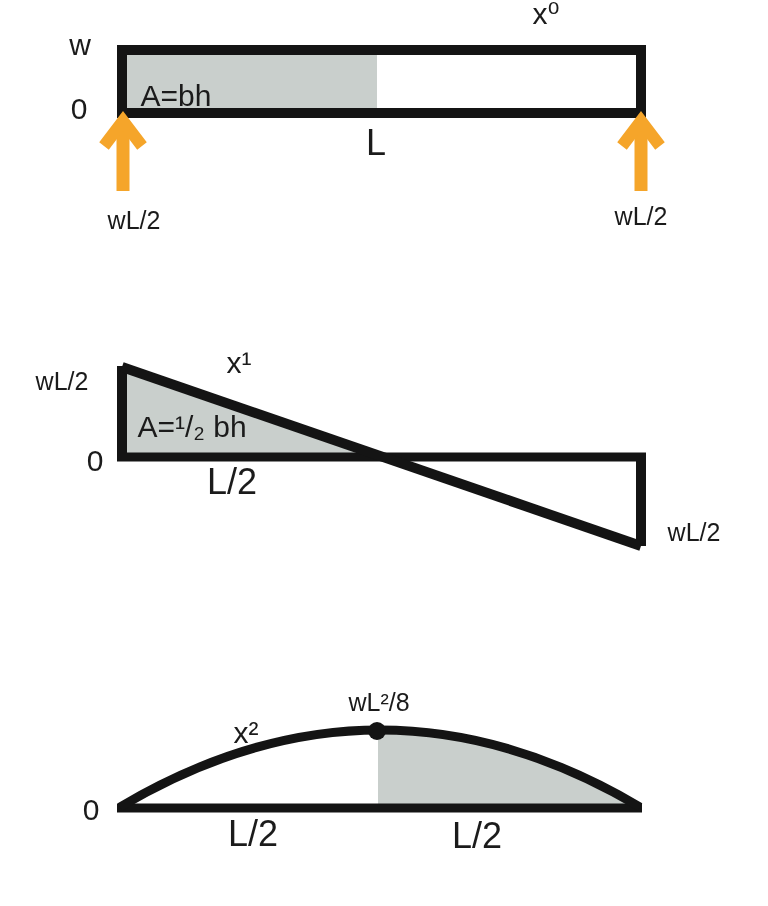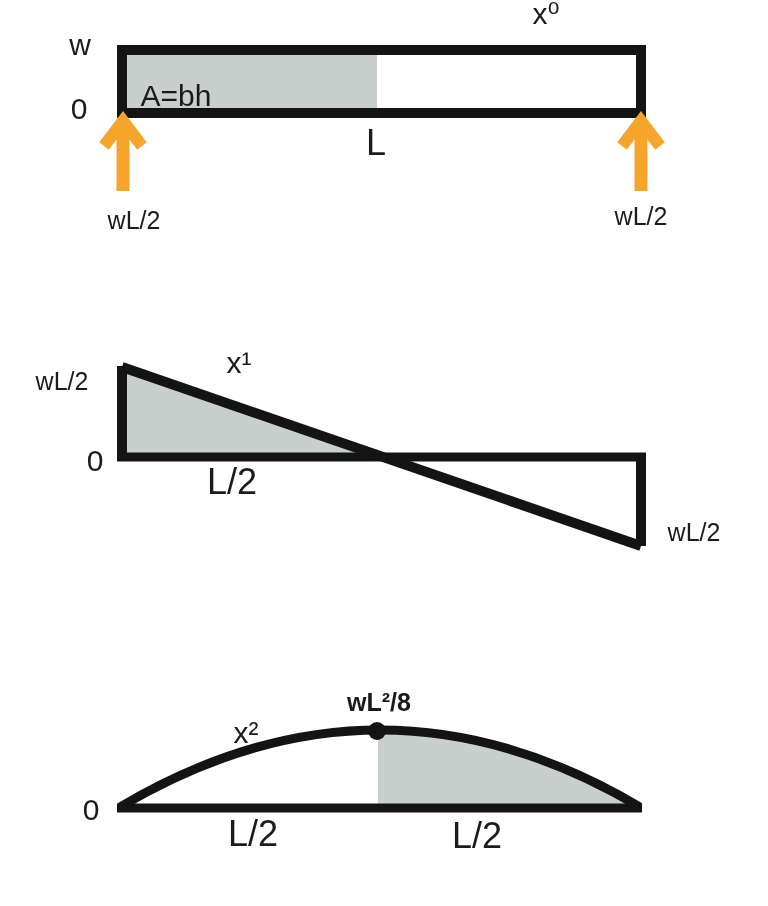--- a/index.html
+++ b/index.html
@@ -59,23 +59,24 @@
   <div class="label fs30" style="left:80px; top:45px;">w</div>
   <div class="label fs30" style="left:79px; top:109px;">0</div>
   <div class="label fs30" style="left:176px; top:96px;">A=bh</div>
   <div class="label fs30" style="left:546px; top:14px;">x⁰</div>
   <div class="label fs36" style="left:376px; top:143px;">L</div>
   <div class="label fs33" style="left:134px; top:220px;">wL/2</div>
   <div class="label fs33" style="left:641px; top:216px;">wL/2</div>
 
   <div class="label fs33" style="left:62px; top:381px;">wL/2</div>
   <div class="label fs30" style="left:223px; top:363px;margin-left:16px;">x¹</div>
+  <div class="label fs30" style="left:192px; top:427px;">A=¹/₂ bh</div>
   <div class="label fs30" style="left:95px; top:461px;">0</div>
   <div class="label fs36" style="left:232px; top:482px;">L/2</div>
   <div class="label fs33" style="left:694px; top:532px;">wL/2</div>
 
-  <div class="label fs33" style="left:379px; top:702px;font-weight:bold;">wL²/8</div>
+  <div class="label fs33" style="left:379px; top:702px;">wL²/8</div>
   <div class="label fs30" style="left:246px; top:733px;">x²</div>
   <div class="label fs30" style="left:91px; top:810px;">0</div>
   <div class="label fs36" style="left:253px; top:834px;">L/2</div>
   <div class="label fs36" style="left:477px; top:836px;">L/2</div>
 
 </div>
 
 </body></html>

